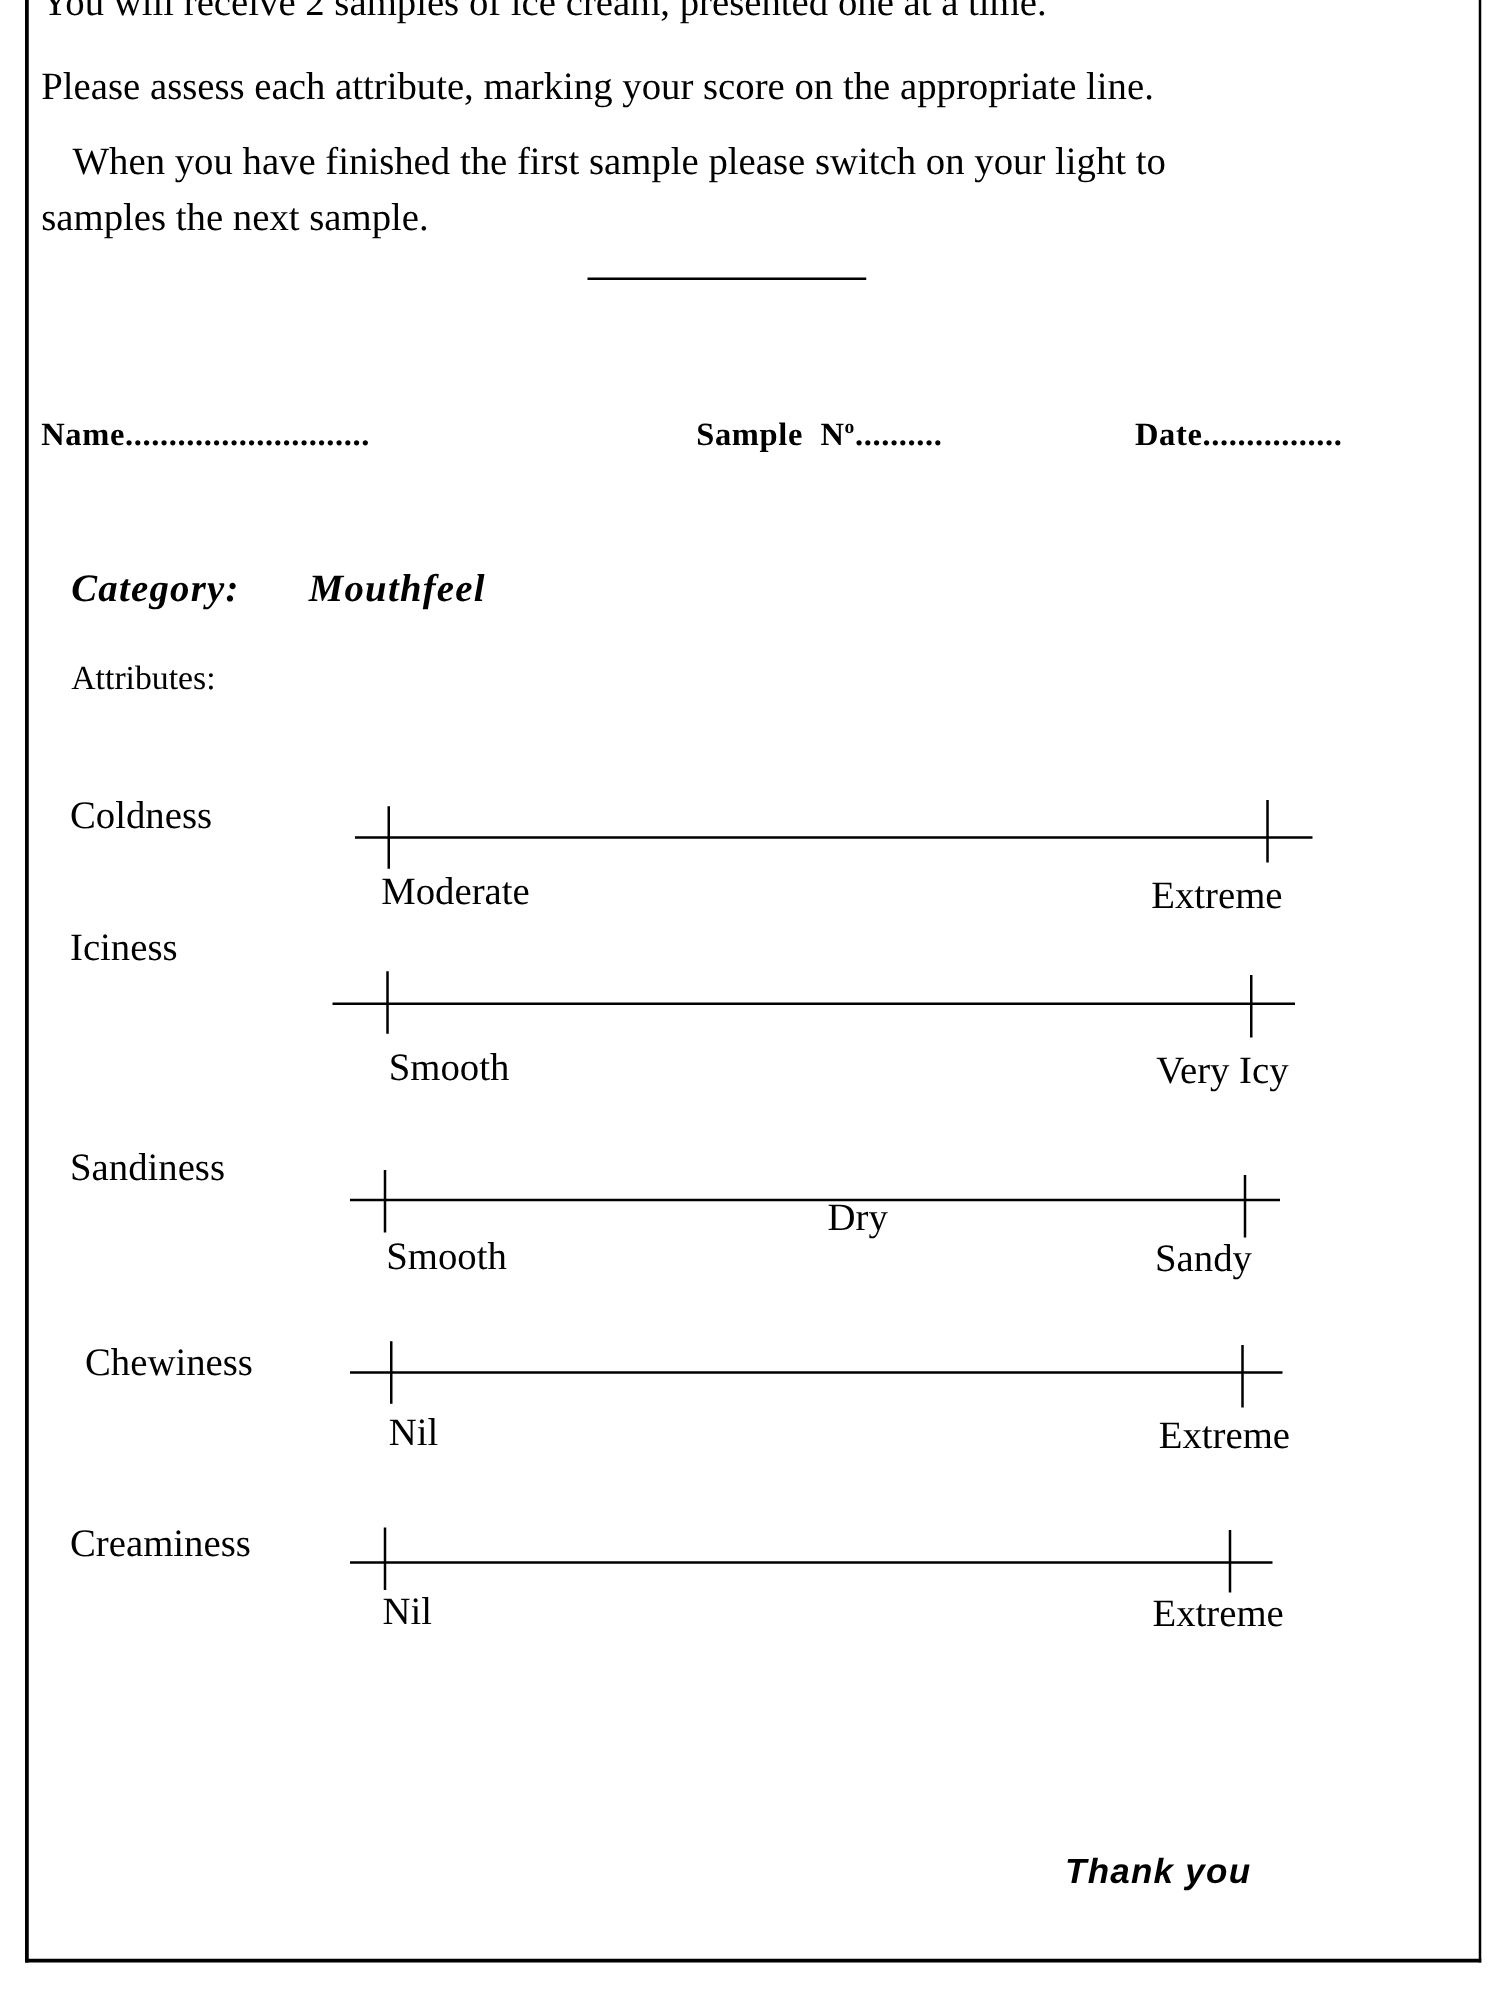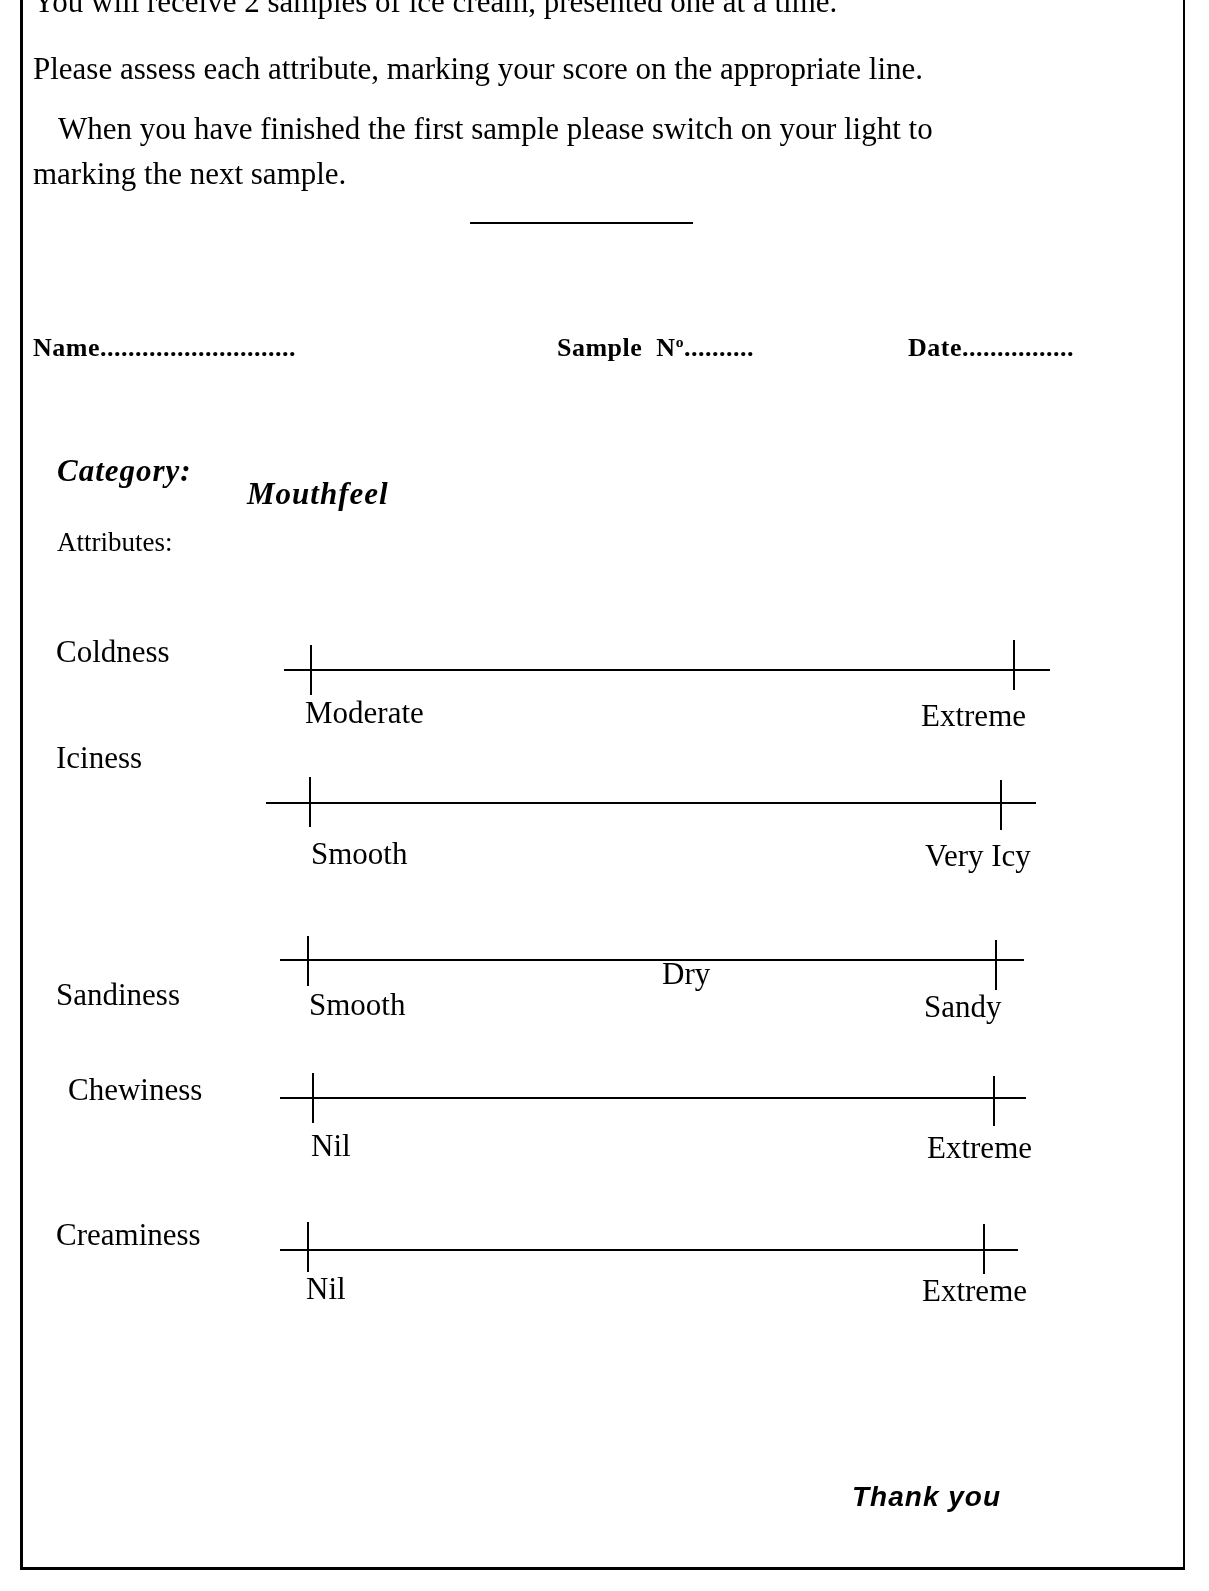--- a/index.html
+++ b/index.html
@@ -26,52 +26,52 @@
   sup { font-size: 0.6em; vertical-align: 0.6em; }
 </style>
 </head>
 <body>
 
 <div class="frame"></div>
 
 <div class="txt instr" style="top:-14px;">You will receive 2 samples of ice cream, presented one at a time.</div>
 <div class="txt instr" style="top:53px;">Please assess each attribute, marking your score on the appropriate line.</div>
 <div class="txt instr" style="top:113px;margin-left:25px;">When you have finished the first sample please switch on your light to</div>
-<div class="txt instr" style="top:158px;">marking the next sample.</div>
+<div class="txt instr" style="top:158px;">samples the next sample.</div>
 <div class="sep"></div>
 
 <div class="hdr" style="left:33px;">
   <span>Name</span><span>............................</span>
 </div>
 <div class="hdr" style="left:541px;">
   <span style="white-space:pre;margin-left:16px;">Sample  N</span><sup>o</sup><span>..........</span>
 </div>
 <div class="hdr" style="left:908px;">
   <span>Date</span><span>................</span>
 </div>
 
 <div class="cat" style="left:57px;">Category:</div>
-<div class="cat" style="left:247px;margin-top:23px;">Mouthfeel</div>
+<div class="cat" style="left:247px;">Mouthfeel</div>
 <div class="attrs">Attributes:</div>
 
 <div class="scale-label" style="top:634px;">Coldness</div>
 <div class="line" style="left:284px; top:669px; width:766px;"></div>
 <div class="tick" style="left:310px; top:645px;"></div>
 <div class="tick" style="left:1013px; top:640px;"></div>
 <div class="anchor" style="left:305px; top:695px;">Moderate</div>
 <div class="anchor" style="left:921px; top:698px;">Extreme</div>
 
 <div class="scale-label" style="top:740px;">Iciness</div>
 <div class="line" style="left:266px; top:802px; width:770px;"></div>
 <div class="tick" style="left:309px; top:777px;"></div>
 <div class="tick" style="left:1000px; top:780px;"></div>
 <div class="anchor" style="left:311px; top:836px;">Smooth</div>
 <div class="anchor" style="left:925px; top:838px;">Very Icy</div>
 
-<div class="scale-label" style="top:977px;">Sandiness</div>
+<div class="scale-label" style="top:916px;">Sandiness</div>
 <div class="line" style="left:280px; top:959px; width:744px;"></div>
 <div class="tick" style="left:307px; top:936px;"></div>
 <div class="tick" style="left:995px; top:940px;"></div>
 <div class="anchor" style="left:309px; top:987px;">Smooth</div>
 <div class="anchor" style="left:624px; top:956px;margin-left:38px;">Dry</div>
 <div class="anchor" style="left:924px; top:989px;">Sandy</div>
 
 <div class="scale-label" style="top:1072px;margin-left:12px;">Chewiness</div>
 <div class="line" style="left:280px; top:1097px; width:746px;"></div>
 <div class="tick" style="left:312px; top:1073px;"></div>

